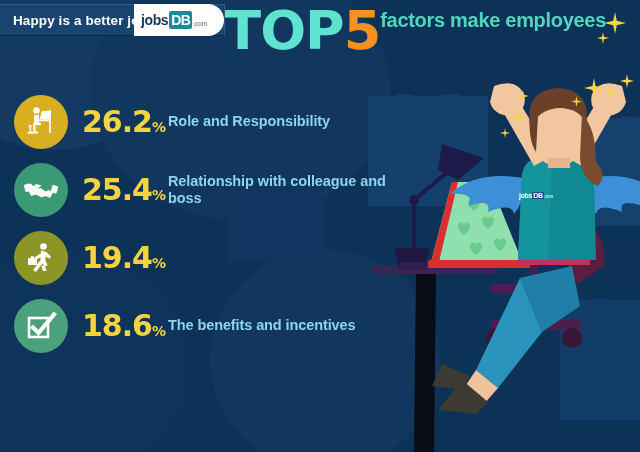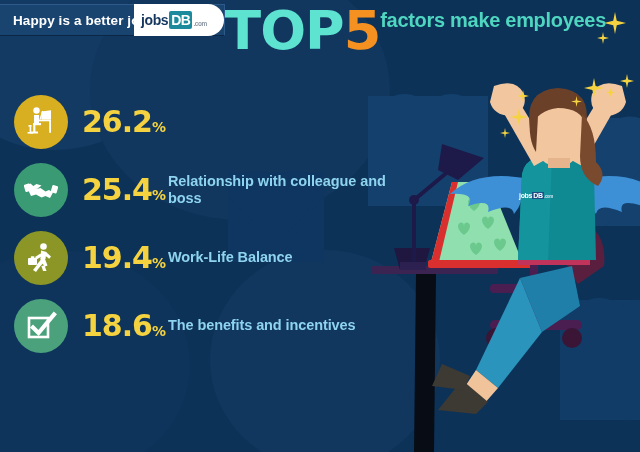--- a/index.html
+++ b/index.html
@@ -277,20 +277,21 @@
           <path d="M3.6 27h5.4v1.6H3.6z"></path>
           <path d="M15 14.5h12v1.8H15z"></path>
           <path d="M25.2 15.8h1.8v12h-1.8z"></path>
           <path d="M17.5 6.5l9.5-1.3v9.4h-9.5z"></path>
           <path d="M15.5 14.2l2.6-8.3h1.3l-2.3 8.3z"></path>
         </svg>
       </div>
       <div class="pct">
         <span>26.2</span><span class="sym">%</span>
       </div>
+      <div class="label">Role and Responsibility</div>
     </div>
 
     <div class="row">
       <div class="icon-wrap" style="background:#3a9a74;">
         <svg width="34" height="34" viewBox="0 0 34 34" fill="#ffffff">
           <path d="M2 12.5l4.5-2 6 5.5 4-1 5 3.5 3.5-1.5 4 2.5-3 5.5-4.5-2-4 1.5-5.5-3-5 1.5z"></path>
           <rect x="0.5" y="11" width="6" height="7.5" rx="1" transform="rotate(-16 3.5 14.7)"></rect>
           <rect x="27.5" y="12.5" width="6" height="7.5" rx="1" transform="rotate(16 30.5 16.2)"></rect>
           <path d="M7 14.5l5.5-3.5 5 1.5-4.5 3.5z"></path>
         </svg>
@@ -313,21 +314,20 @@
           <path d="M20.5 24.5l2 5.5h-3.5l-1.6-5z"></path>
           <path d="M13 24l-4 5 3 2 4-5.5z"></path>
           <path d="M16.5 12.5l-5.5 3.5 1.5 2.5 5.5-3.2z"></path>
           <rect x="4" y="17" width="9" height="7" rx="1"></rect>
           <rect x="6.8" y="15.3" width="3.6" height="2.3" rx=".6"></rect>
         </svg>
       </div>
       <div class="pct">
         <span>19.4</span><span class="sym">%</span>
       </div>
-      <div class="label">Work-Life Balance</div>
     </div>
 
     <div class="row">
       <div class="icon-wrap" style="background:#4aa17c;">
         <svg width="34" height="34" viewBox="0 0 34 34">
           <rect x="5" y="9" width="19" height="19" fill="none" stroke="#ffffff" stroke-width="2.6"></rect>
           <path d="M9 18.5l5.5 5.5L30 5.5" fill="none" stroke="#ffffff" stroke-width="4.2" stroke-linecap="square"></path>
         </svg>
       </div>
       <div class="pct">

